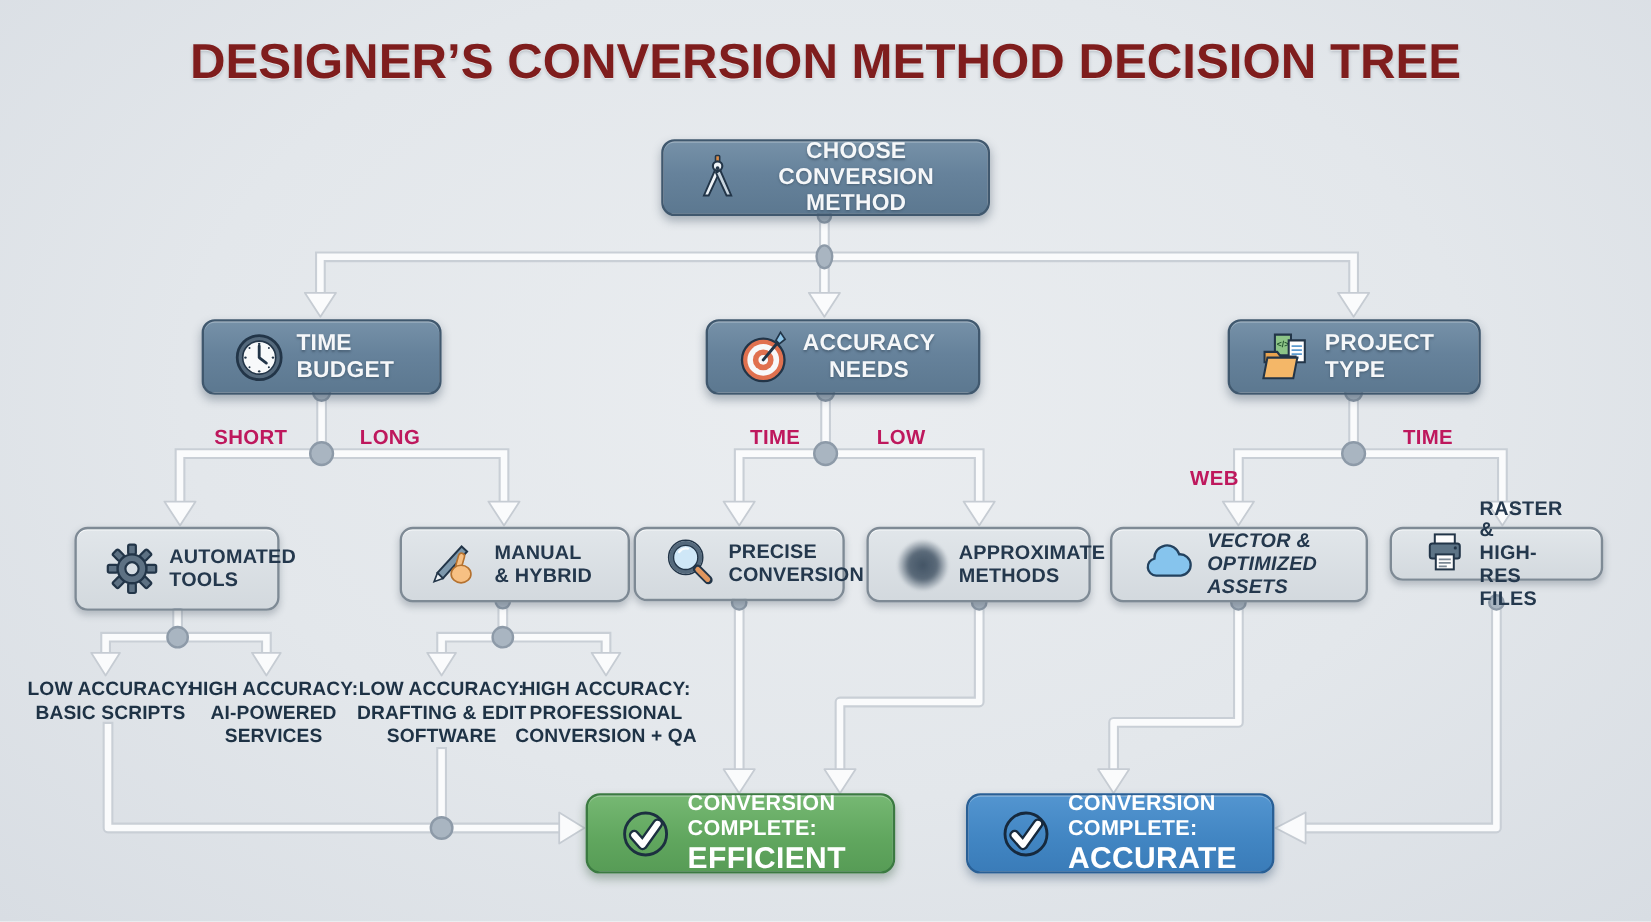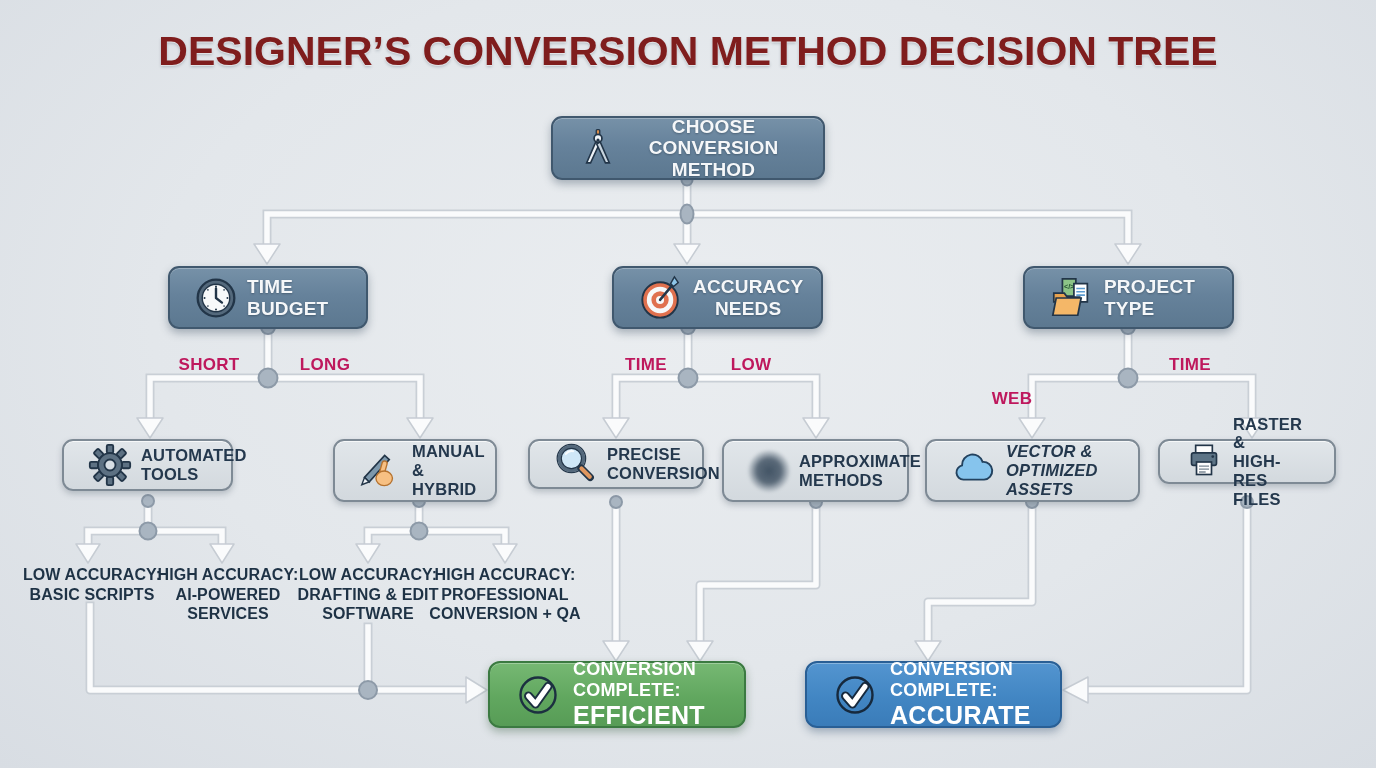--- a/index.html
+++ b/index.html
@@ -60,25 +60,25 @@
   .icon{flex:0 0 auto;display:block;}
   .blur-dot{
     width:42px;height:42px;border-radius:50%;flex:0 0 auto;
     background:radial-gradient(circle at 50% 50%, rgba(58,76,94,.95) 0%, rgba(58,76,94,.8) 40%, rgba(58,76,94,.25) 62%, rgba(58,76,94,0) 75%);
     filter:blur(1.5px);
   }
   .center .label{text-align:center;}
   
   #n-root{left:551px;top:116px;width:274px;height:64px;justify-content:center;}
   #n-time{left:168px;top:266px;width:200px;height:63px;}
-  #n-accuracy{left:612px;top:266px;width:211px;height:63px;}
+  #n-accuracy{left:588px;top:266px;width:229px;height:63px;}
   #n-project{left:1023px;top:266px;width:211px;height:63px;}
-  #n-auto{left:62px;top:439px;width:171px;height:52px;}
-  #n-manual{left:333px;top:439px;width:164px;height:63px;}
-  #n-precise{left:528px;top:439px;width:176px;height:50px;}
+  #n-auto{left:62px;top:439px;width:171px;height:70px;}
+  #n-manual{left:333px;top:439px;width:192px;height:63px;}
+  #n-precise{left:528px;top:439px;width:176px;height:62px;}
   #n-approx{left:722px;top:439px;width:187px;height:63px;}
   #n-vector{left:925px;top:439px;width:215px;height:63px;font-style:italic;}
   #n-raster{left:1158px;top:439px;width:178px;height:45px;}
   #n-efficient{left:488px;top:661px;width:258px;height:67px;}
   #n-accurate{left:805px;top:661px;width:257px;height:67px;}
   #el-short{left:209px;top:355px;} #el-long{left:325px;top:355px;}
   #el-high{left:646px;top:355px;}  #el-low{left:751px;top:355px;}
   #el-web{left:1012px;top:355px;margin-top:34px;}  #el-print{left:1190px;top:355px;}
   #lf-basic{left:92px;top:565px;}  #lf-ai{left:228px;top:565px;}
   #lf-draft{left:368px;top:565px;} #lf-prof{left:505px;top:565px;}

